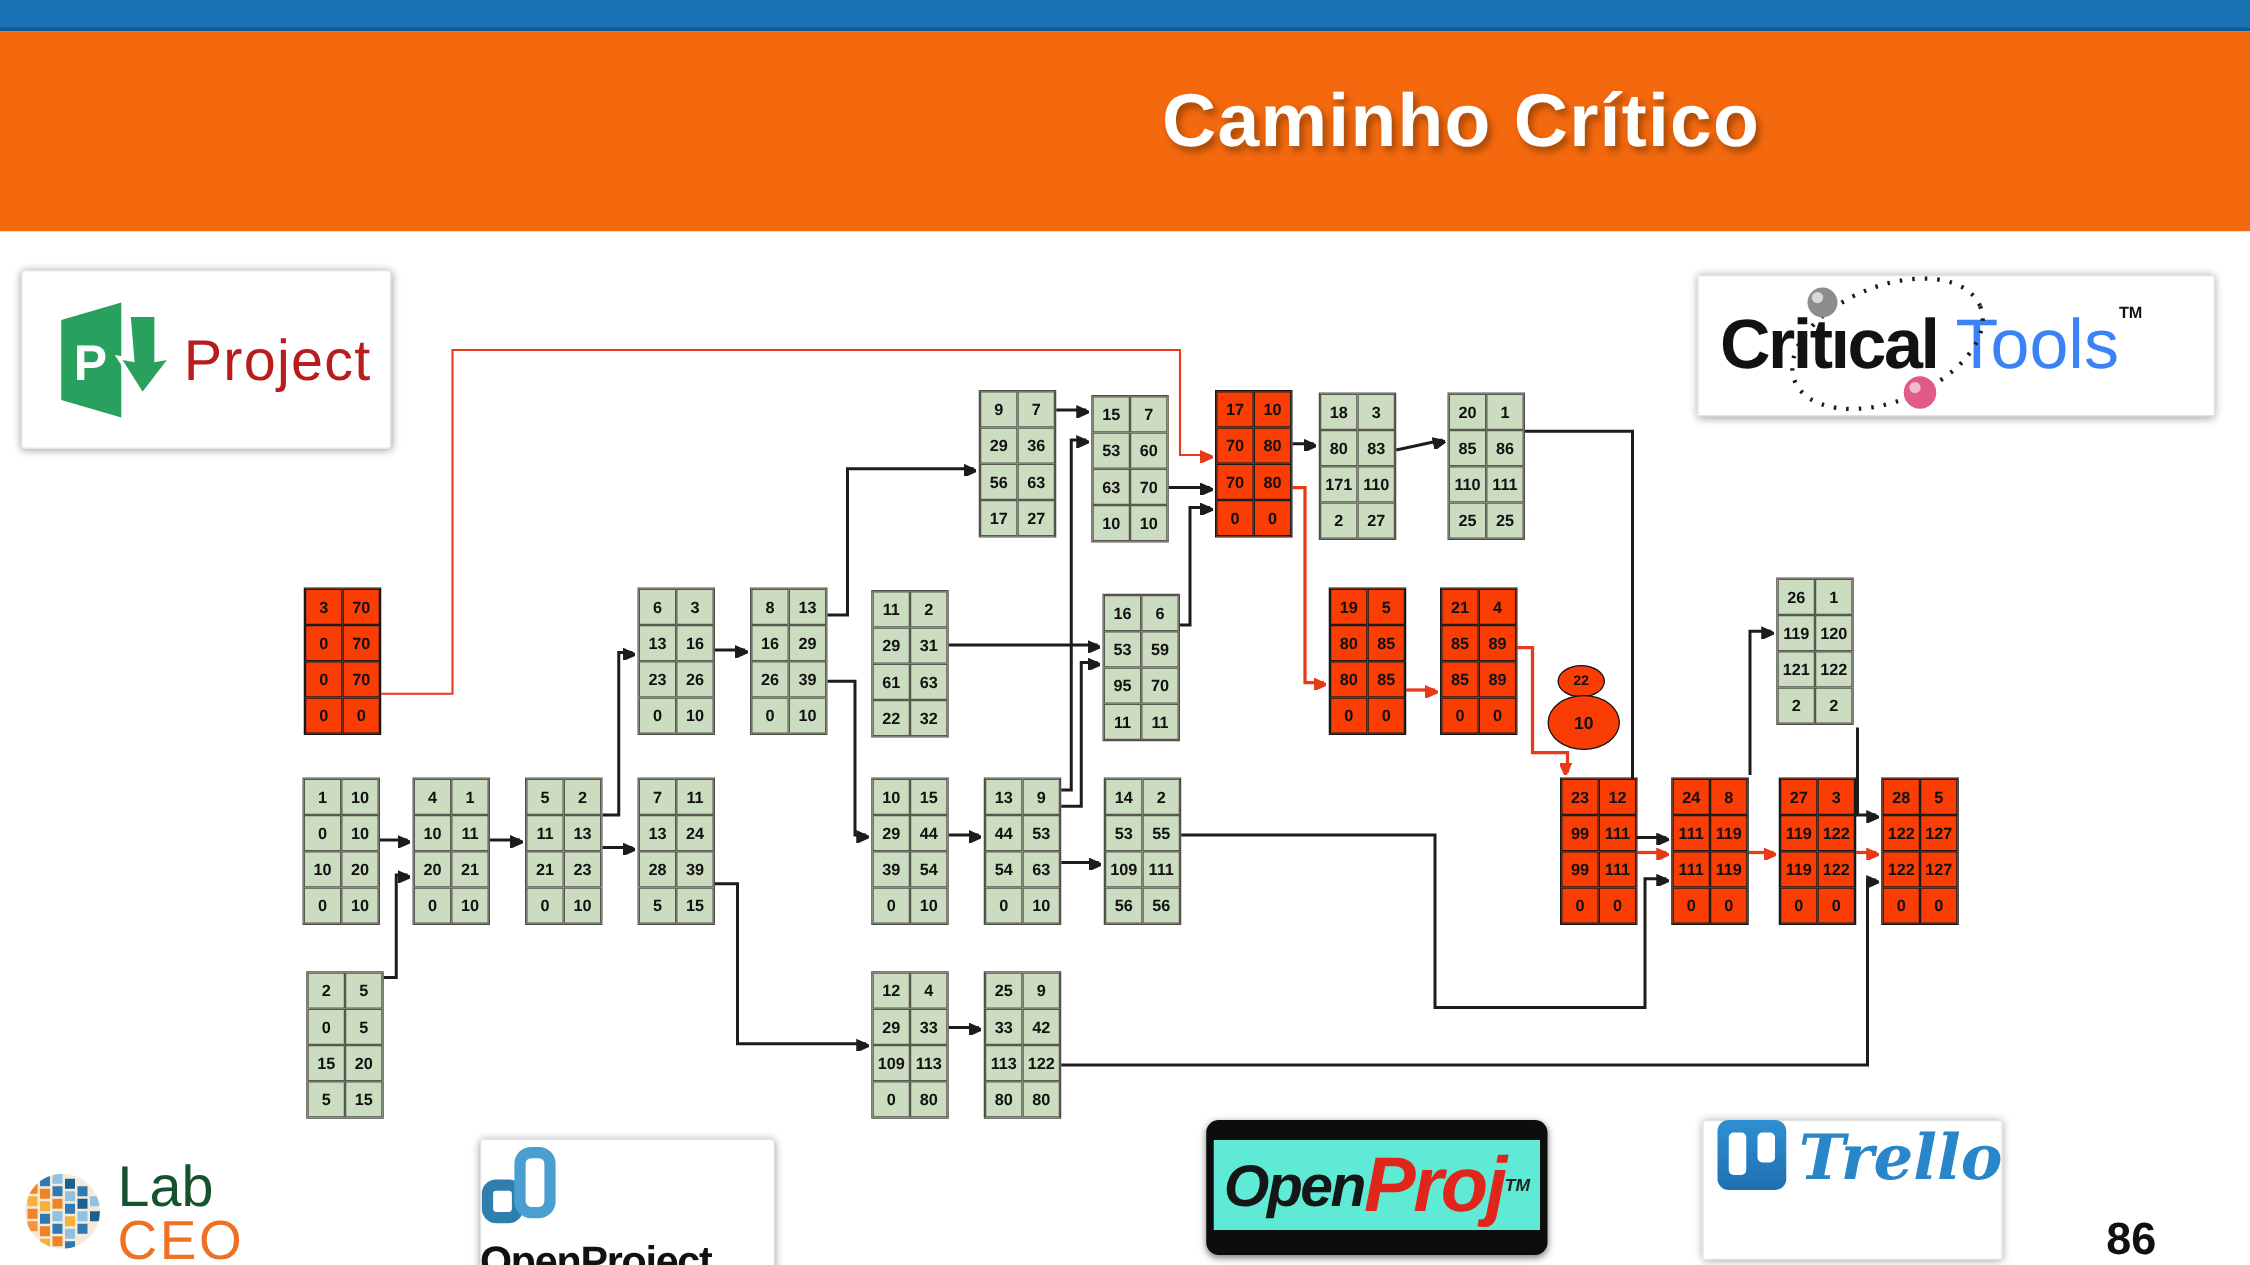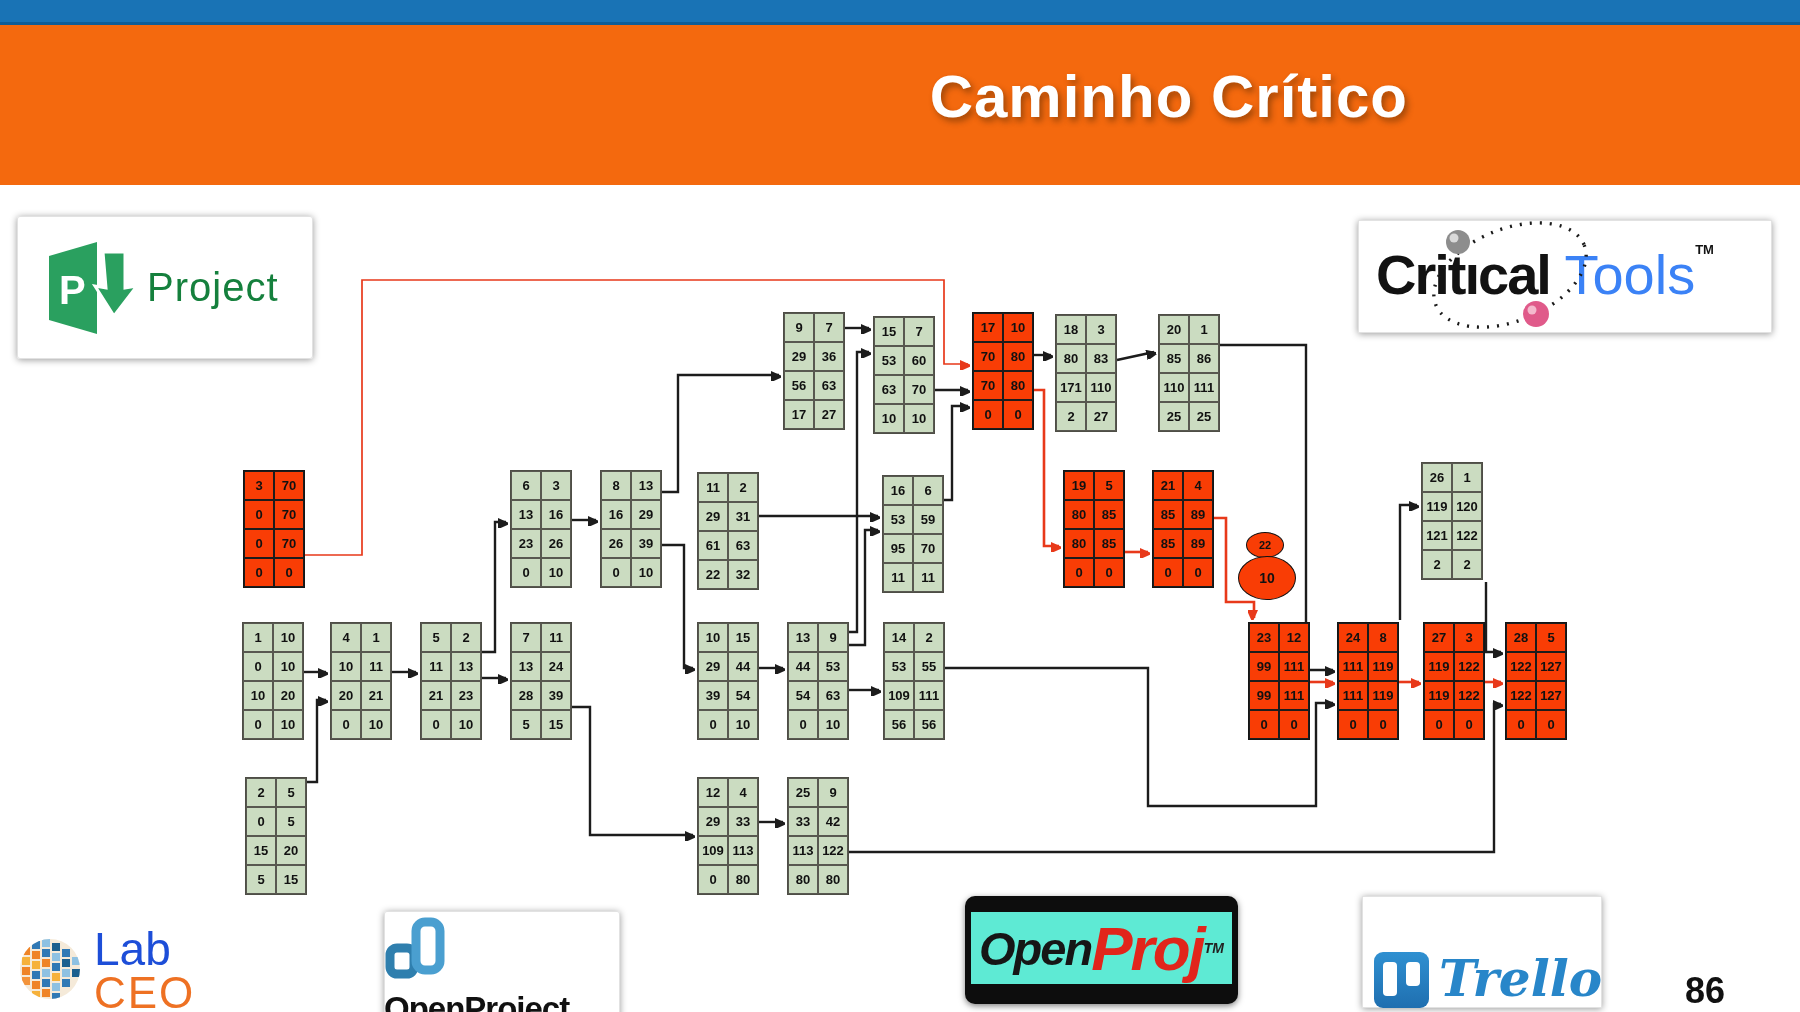--- a/index.html
+++ b/index.html
@@ -28,53 +28,53 @@
   .node.red .cell { background:#f93d05; border:1px solid #1c1c1c; }
   .ellipse { position:absolute; z-index:2; background:#f93d05; border:1.5px solid #111;
              border-radius:50%; display:flex; align-items:center; justify-content:center;
              font-weight:700; color:#111; }
 
   
   .card { position:absolute; background:#fff; z-index:3;
           box-shadow:0 1px 7px rgba(0,0,0,.40), inset 0 0 0 1px #e2e2e2; }
   #logo-project { left:17px; top:31px; width:296px; height:143px; border-radius:3px;
                   display:flex; align-items:center; }
-  #logo-project .ptext { font-size:40px; color:#15803d; letter-spacing:1px; }
+  #logo-project .ptext { font-size:46px; color:#b91c1c; letter-spacing:1px; }
   #logo-critical { left:1358px; top:35px; width:414px; height:113px; }
   #logo-critical .ct-line { position:absolute; left:18px; top:22px; font-size:56px; color:#121212; }
   #logo-critical .ct-bold { font-weight:800; letter-spacing:-2px;margin-top:20px; }
   #logo-critical .ct-light { font-weight:400; letter-spacing:0px; color:#3b82f6; }
   #logo-critical .ct-tm { font-size:13px; vertical-align:top; font-weight:700; }
 
   #logo-openproject { left:384px; top:726px; width:236px; height:122px; border-radius:3px;
                       display:flex; align-items:flex-start; justify-content:center; gap:8px;flex-direction:column; }
   #logo-openproject .optext { font-size:33px; font-weight:700; color:#111; letter-spacing:-1px; }
 
   #logo-openproj { position:absolute; left:965px; top:711px; width:273px; height:108px;
                    background:#0d0d0d; border-radius:10px; z-index:3;
                    box-shadow:0 2px 6px rgba(0,0,0,.5); }
   #logo-openproj .inner { position:absolute; left:6px; right:6px; top:16px; bottom:20px;
                           background:#5eead4; display:flex; align-items:center; justify-content:center;font-style:italic; }
   #logo-openproj .op-black { font-size:47px; font-weight:800; color:#161616; letter-spacing:-2px; }
   #logo-openproj .op-red   { font-size:62px; font-weight:800; color:#e1251b; letter-spacing:-2px; }
   #logo-openproj .op-tm    { font-size:14px; font-weight:700; color:#222; vertical-align:top; }
 
   #logo-trello { left:1362px; top:711px; width:240px; height:112px; display:flex;
-                 align-items:flex-end; padding-left:12px; gap:10px; }
+                 align-items:flex-start; padding-left:12px; gap:10px; }
   #trello-icon { width:56px; height:56px; border-radius:9px;
                  background:linear-gradient(#2f90d1,#1f6fb0); position:relative; }
   #trello-icon .bar { position:absolute; background:#fff; border-radius:4px; width:14px; }
   #trello-icon .bar.l { left:9px;  top:10px; height:34px; }
   #trello-icon .bar.r { left:32px; top:10px; height:24px; }
   #logo-trello .ttext { font-family:"DejaVu Serif", serif; font-style:italic; font-weight:700;
                         font-size:50px; color:#2886c9; }
 
   #logo-labceo { position:absolute; left:20px; top:742px; width:220px; height:90px; z-index:3;
                  display:flex; gap:10px; }
-  #labceo-text .l1 { font-size:46px; color:#1d4ed8; line-height:44px; }
+  #labceo-text .l1 { font-size:46px; color:#14532d; line-height:44px; }
   #labceo-text .l2 { font-size:44px; color:#ee7123; line-height:44px; letter-spacing:2px; }
 
   #pagenum { position:absolute; left:1660px; top:785px; width:90px; z-index:3;
              font-size:36px; font-weight:700; color:#111; text-align:center; }
 </style>
 </head>
 <body>
 
 <div id="slide">
 

